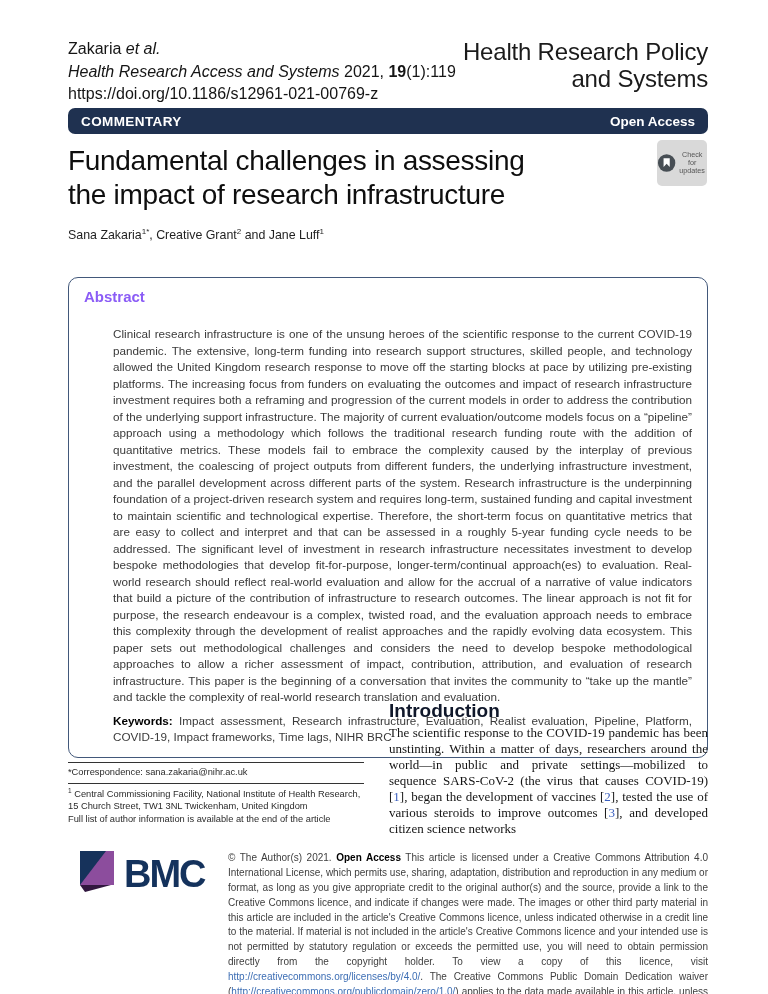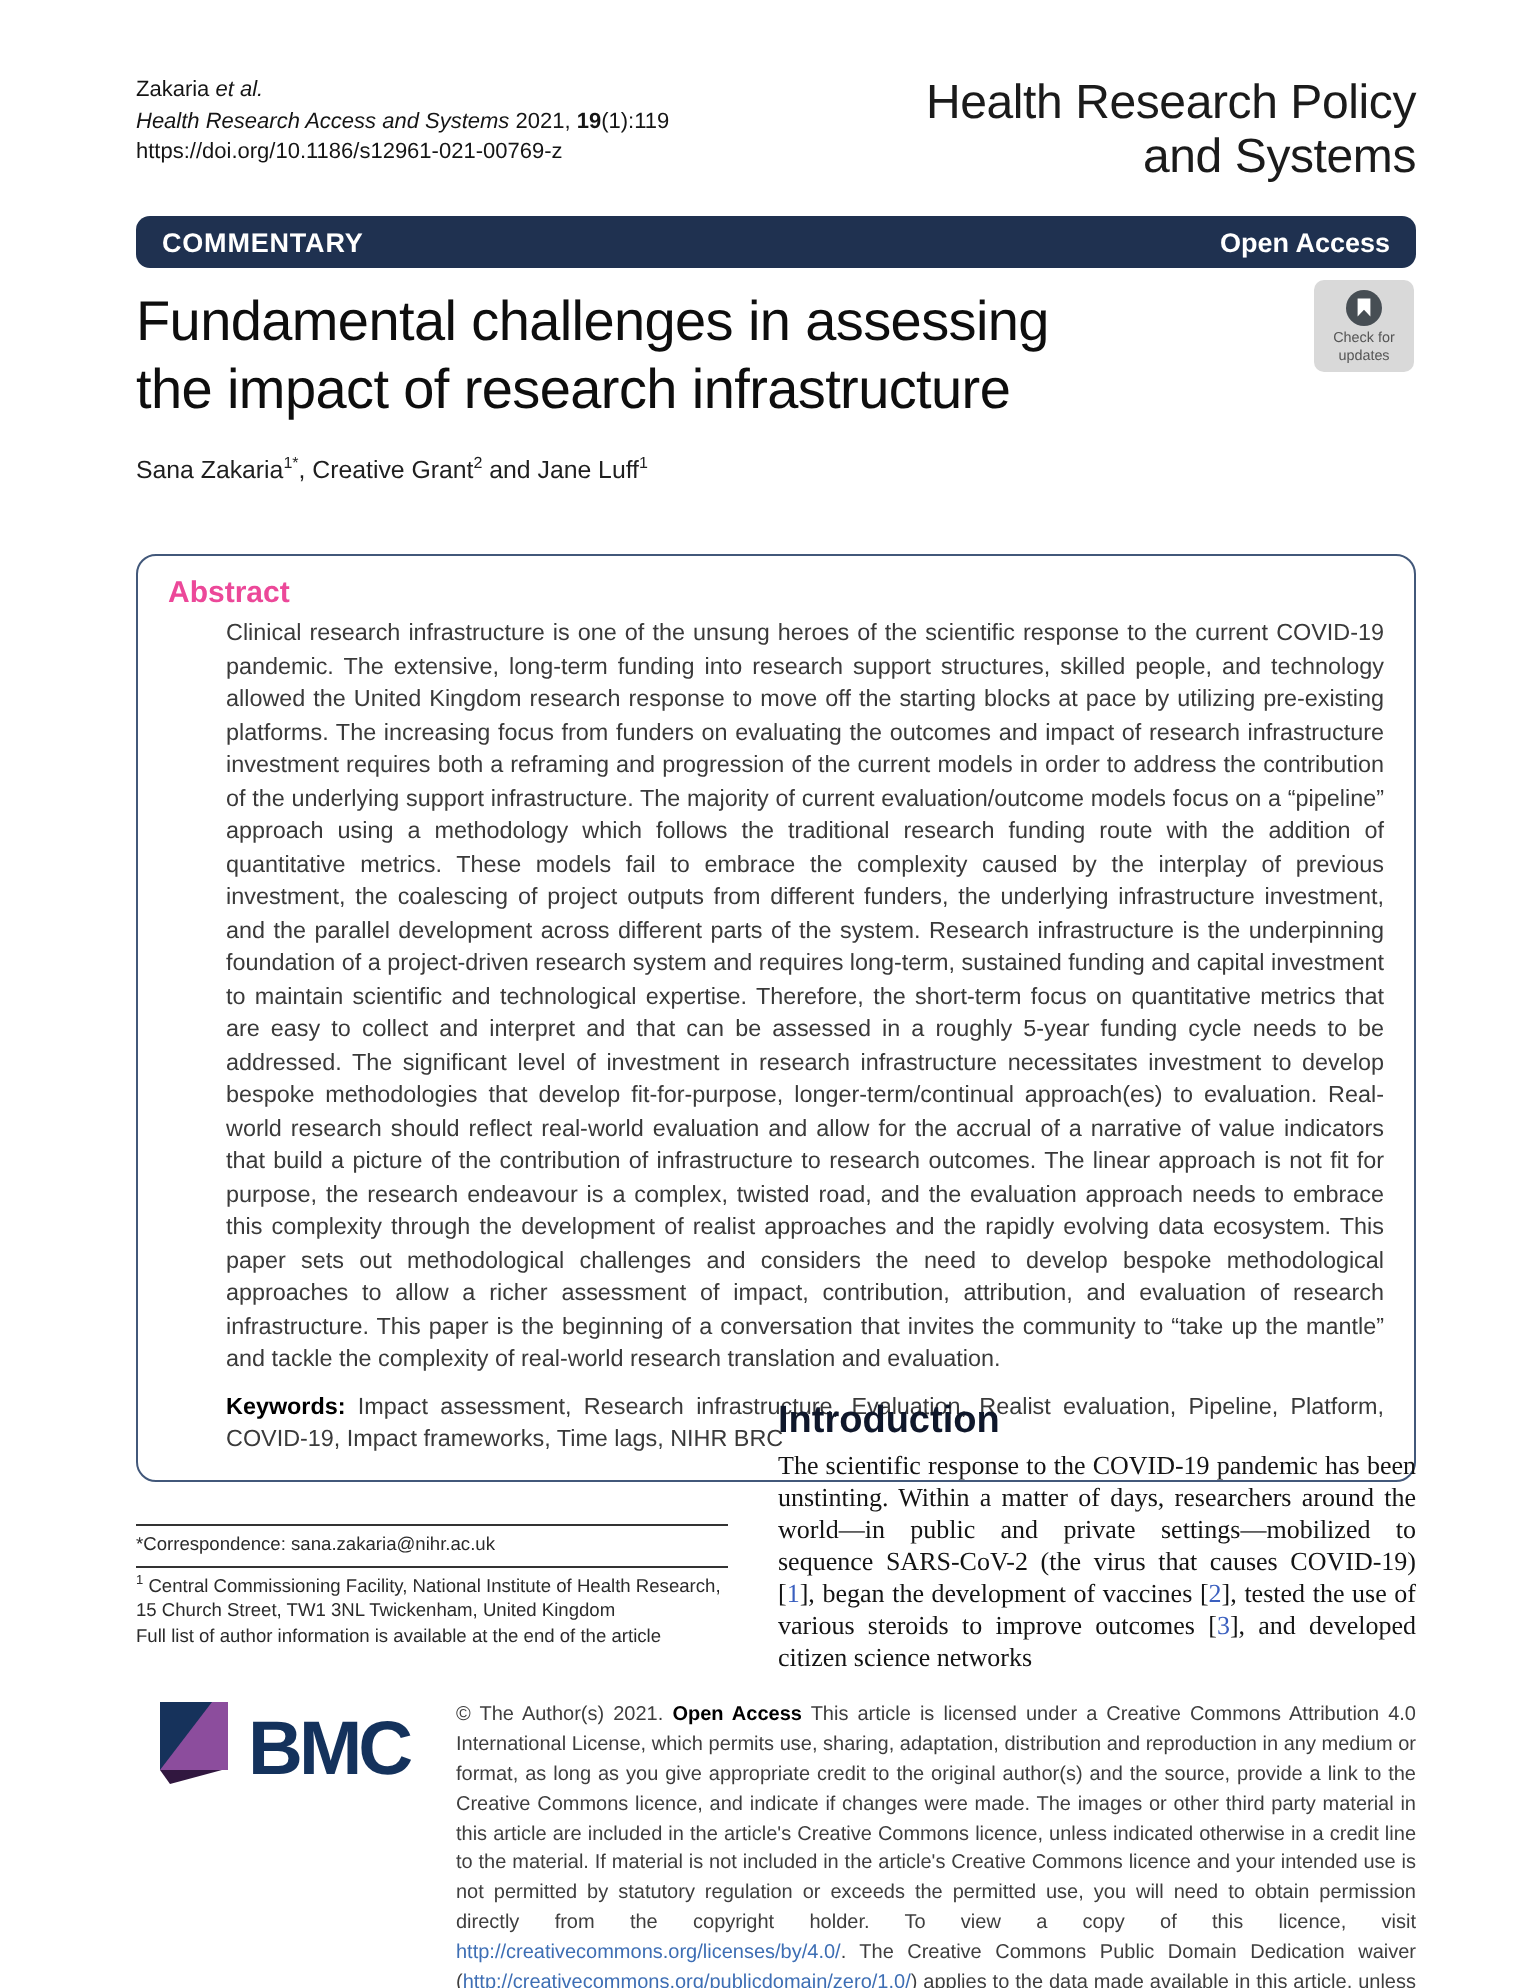--- a/index.html
+++ b/index.html
@@ -5,51 +5,51 @@
   * { margin:0; padding:0; box-sizing:border-box; }
   html,body { background:#ffffff; }
   body {
     width:768px; height:994px; position:relative; overflow:hidden;
     font-family:"Liberation Sans", sans-serif; color:#1a1a1a;
   }
   .page { position:absolute; inset:0; }
 
   
   .header { position:absolute; top:38px; left:68px; width:640px; display:flex; justify-content:space-between; }
-  .header-cite { font-size:11px; line-height:1.42; color:#151515; }
+  .header-cite { font-size:16px; line-height:1.42; color:#151515; }
   .journal-name { font-size:24px; line-height:1.14; text-align:right; color:#1b1b1b; letter-spacing:-0.2px; }
 
   
   .type-bar {
     position:absolute; top:108px; left:68px; width:640px; height:26px;
     background:#1f3150; border-radius:7px; display:flex; align-items:center;
     justify-content:space-between; padding:12px 13px; color:#ffffff;
   }
   .type-bar .label { font-size:13.5px; font-weight:bold; letter-spacing:0.4px; }
   .type-bar .oa { font-size:13.5px; font-weight:bold; }
 
   
   .title { position:absolute; top:144px; left:68px; width:580px; font-size:28px; line-height:1.2; font-weight:500; color:#0e0e0e; letter-spacing:-0.3px; }
   .authors { position:absolute; top:227px; left:68px; width:560px; font-size:12.4px; color:#1f1f1f; }
   .authors sup { font-size:8px; }
 
   
   .check-badge {
     position:absolute; top:140px; left:657px; width:50px; height:46px;
-    background:#d9d9d9; border-radius:5px; display:flex; flex-direction:column;
+    background:#d9d9d9; border-radius:5px; display:flex; 
     align-items:center; justify-content:center; gap:1px; cursor:pointer;
   }
   .check-badge .txt { font-size:7.2px; line-height:1.15; color:#555; text-align:center; }
 
   
   .abstract-box {
     position:absolute; top:277px; left:68px; width:640px;
     border:1.5px solid #42587a; border-radius:10px; padding:10px 15px 11px 15px;
   }
-  .abstract-box h2 { font-size:15px; font-weight:bold; color:#ec4899; margin-bottom:4px; }
+  .abstract-box h2 { font-size:15px; font-weight:bold; color:#8b5cf6; margin-bottom:21px; }
   .abstract-box p { font-size:11.7px; line-height:1.41; color:#3a3a3a; text-align:justify;margin-left:29px; }
   .abstract-box .kw { margin-top:7px; }
   .abstract-box .kw b { color:#000; }
 
   
   .intro {
     position:absolute; top:700px; left:389px; width:319px;
   }
   .intro h2 { font-family:"Liberation Sans",sans-serif; font-size:19px; font-weight:bold; color:#0f172a; margin-bottom:3px; }
   .intro p { font-family:"Liberation Serif", serif; font-size:13px; line-height:1.23; text-align:justify; color:#141414; }

